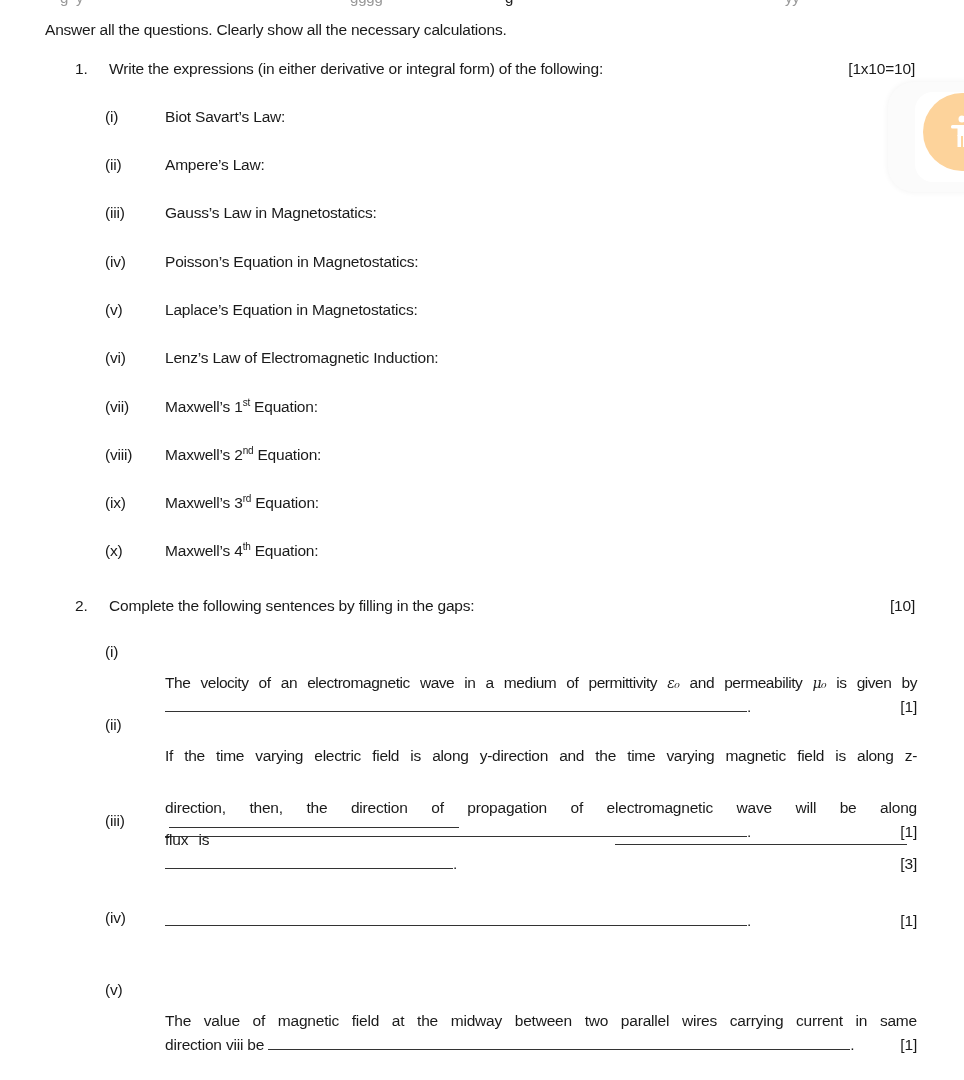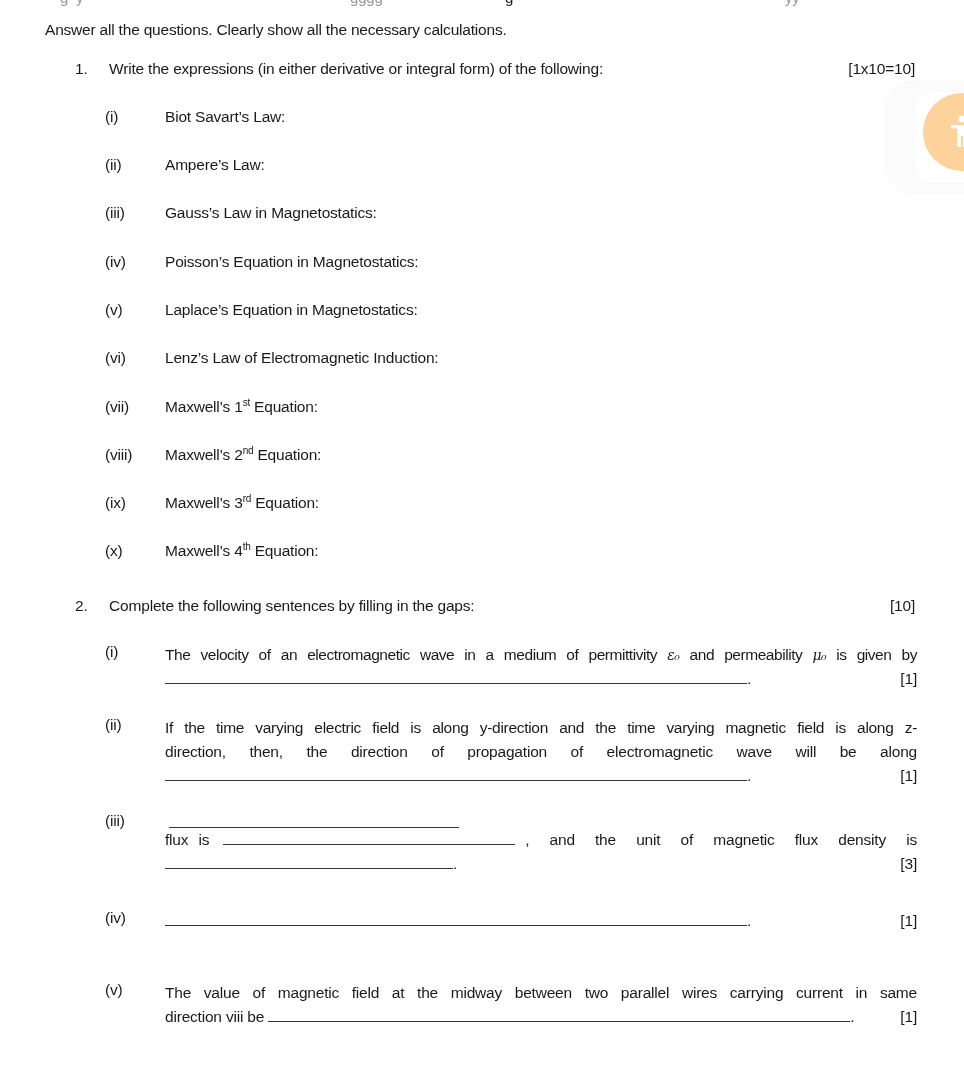--- a/index.html
+++ b/index.html
@@ -30,21 +30,21 @@
     .q1-item {
       position: absolute; left: 105px; display: flex;
     }
     .q1-item .roman { width: 60px; }
     .q2-item {
       position: absolute; left: 105px; width: 812px; display: flex;
     }
     .q2-item .roman { width: 60px; flex: none; }
     .q2-item .body { flex: 1; line-height: 24px; }
     .line-row { display: flex; justify-content: space-between; align-items: flex-end; }
-    .justify { text-align: justify; text-align-last: justify; }
+    .justify { text-align: justify; text-align-last: justify; margin-top: 28px; }
     .blank {
       display: inline-block; border-bottom: 1px solid #333;
       height: 16px; vertical-align: baseline;
     }
     sup { font-size: 10px; line-height: 0; vertical-align: 6px; }
     .ital { font-style: italic; font-family: "DejaVu Serif", serif; font-size: 14px; }
     .access-widget {
       position: absolute; left: 888px; top: 82px; width: 100px; height: 110px;
       background: #fbfbfb; border-radius: 26px;
       box-shadow: 0 0 6px rgba(0,0,0,0.06);
@@ -154,21 +154,20 @@
 
 <div class="q2-item" style="top:812px">
   <span class="roman">(iii)</span>
   <div class="body">
     <div class="line-row" style="align-items:baseline">
       <span class="blank" style="width:290px;margin:0 4px"></span>
     </div>
     <div class="line-row" style="align-items:baseline">
       <span style="word-spacing:6px">flux is</span>
       <span class="blank" style="width:292px;margin:0 10px 0 14px"></span>
-      <span class="justify" style="flex:1">, and the unit of magnetic flux density is</span>
     </div>
     <div class="line-row">
       <span><span class="blank" style="width:288px"></span><span>.</span></span>
       <span>[3]</span>
     </div>
   </div>
 </div>
 
 <div class="q2-item" style="top:909px">
   <span class="roman">(iv)</span>

